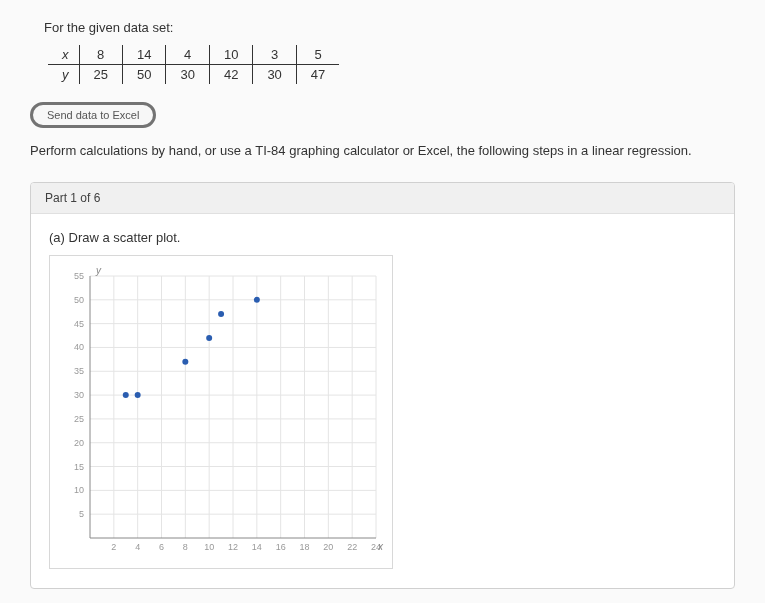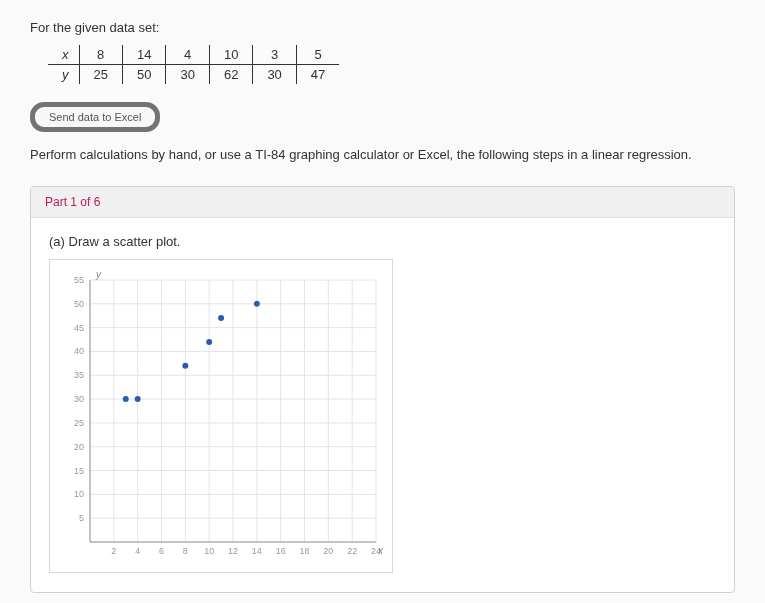--- a/index.html
+++ b/index.html
@@ -4,21 +4,21 @@
   <style>
     * { box-sizing: border-box; margin: 0; padding: 0; }
     body {
       font-family: Arial, Helvetica, sans-serif;
       background: #fafafa;
       color: #333;
       padding: 20px 30px;
       font-size: 13px;
       width: 765px;
     }
-    .intro { margin-bottom: 10px; }
+    .intro { margin-bottom: 10px; margin-left: 14px; }
     .data-table {
       border-collapse: collapse;
       margin: 8px 0 12px 18px;
     }
     .data-table td, .data-table th {
       padding: 2px 14px;
       text-align: center;
       font-weight: normal;
     }
     .data-table .row-header {
@@ -26,42 +26,42 @@
       border-right: 1px solid #333;
       padding-right: 10px;
     }
     .data-table .hdr-row td, .data-table .hdr-row th {
       border-bottom: 1px solid #333;
     }
     .data-table td + td { border-left: 1px solid #333; }
     .data-table th + td { border-left: 1px solid #333; }
     .pill-btn {
       display: inline-block;
-      border: 5px solid #737373;
+      border: 3px solid #737373;
       background: #f7f7f7;
       border-radius: 14px;
       padding: 4px 14px;
       font-size: 11px;
       color: #555;
       cursor: pointer;
       margin: 6px 0 14px 0;
     }
     .instructions { margin-bottom: 22px; line-height: 1.4; }
     .part-container {
       border: 1px solid #d0d0d0;
       border-radius: 4px;
       background: #fff;
       overflow: hidden;
     }
     .part-header {
       background: #f0f0f0;
       padding: 8px 14px;
       border-bottom: 1px solid #e0e0e0;
       font-size: 12px;
-      color: #be185d;
+      color: #404040;
     }
     .part-body { padding: 16px 18px; }
     .prompt { margin-bottom: 10px; }
     .chart-wrap {
       border: 1px solid #d8d8d8;
       display: inline-block;
       padding: 6px;
       background: #fff;
     }
     svg { display: block; }
@@ -103,21 +103,21 @@
     <td>4</td>
     <td>10</td>
     <td>3</td>
     <td>5</td>
   </tr>
   <tr>
     <th class="row-header">y</th>
     <td>25</td>
     <td>50</td>
     <td>30</td>
-    <td>62</td>
+    <td>42</td>
     <td>30</td>
     <td>47</td>
   </tr>
 </tbody>
   </table>
 
 <button class="pill-btn">Send data to Excel</button>
 
 <div class="instructions">Perform calculations by hand, or use a TI-84 graphing calculator or Excel, the following steps in a linear regression.</div>
 

